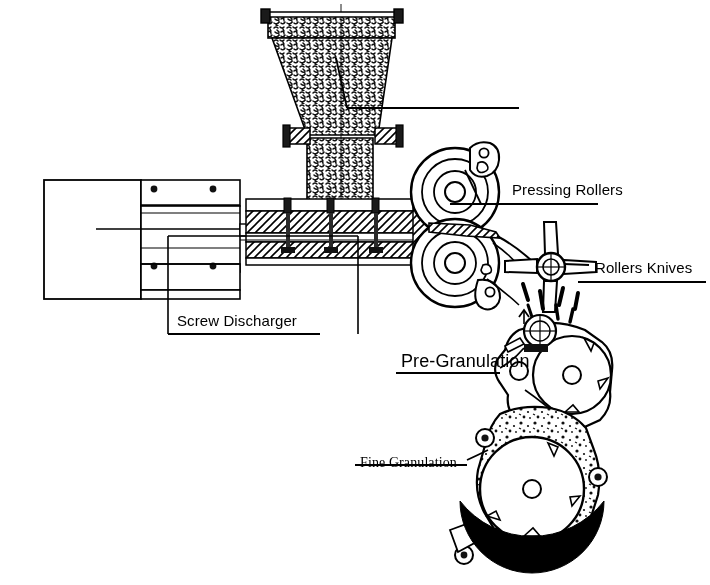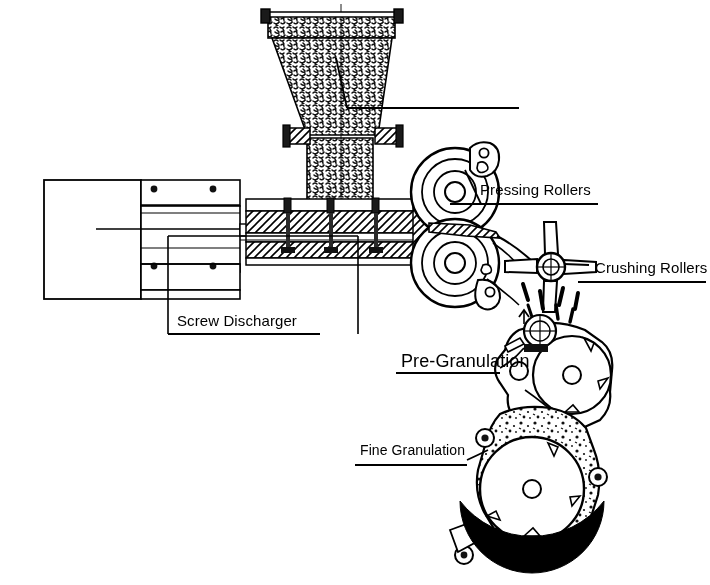--- a/index.html
+++ b/index.html
@@ -230,23 +230,23 @@
       <line x1="347" y1="108" x2="519" y2="108" stroke="#000" stroke-width="2.2"></line>
       <line x1="450" y1="204" x2="598" y2="204" stroke="#000" stroke-width="2.2"></line>
       <line x1="578" y1="282" x2="706" y2="282" stroke="#000" stroke-width="2.2"></line>
       <line x1="168" y1="334" x2="320" y2="334" stroke="#000" stroke-width="2.2"></line>
       <line x1="396" y1="373" x2="500" y2="373" stroke="#000" stroke-width="2.2"></line>
       <line x1="355" y1="465" x2="467" y2="465" stroke="#000" stroke-width="2.2"></line>
     </g>
   </svg>
 
 
-  <div class="callout-label" style="left:480px; top:182px;">Pressing Rollers</div>
-
-  <div class="callout-label" style="left:595px; top:260px;">Crushing Rollers</div>
+  <div class="callout-label" style="left:512px; top:182px;">Pressing Rollers</div>
+
+  <div class="callout-label" style="left:595px; top:260px;">Rollers Knives</div>
 
   <div class="callout-label" style="left:177px; top:313px;text-align:right;">Screw Discharger</div>
 
   <div class="callout-label" style="left:401px; top:352px; font-size:18px;">Pre-Granulation</div>
 
-  <div class="callout-label" style="left:360px; top:443px; font-size:14px;">Fine Granulation</div>
+  <div class="callout-label" style="left:360px; top:455px; font-size:14px;font-family:Liberation Serif, serif;">Fine Granulation</div>
 
 </div>
 
 </body></html>

